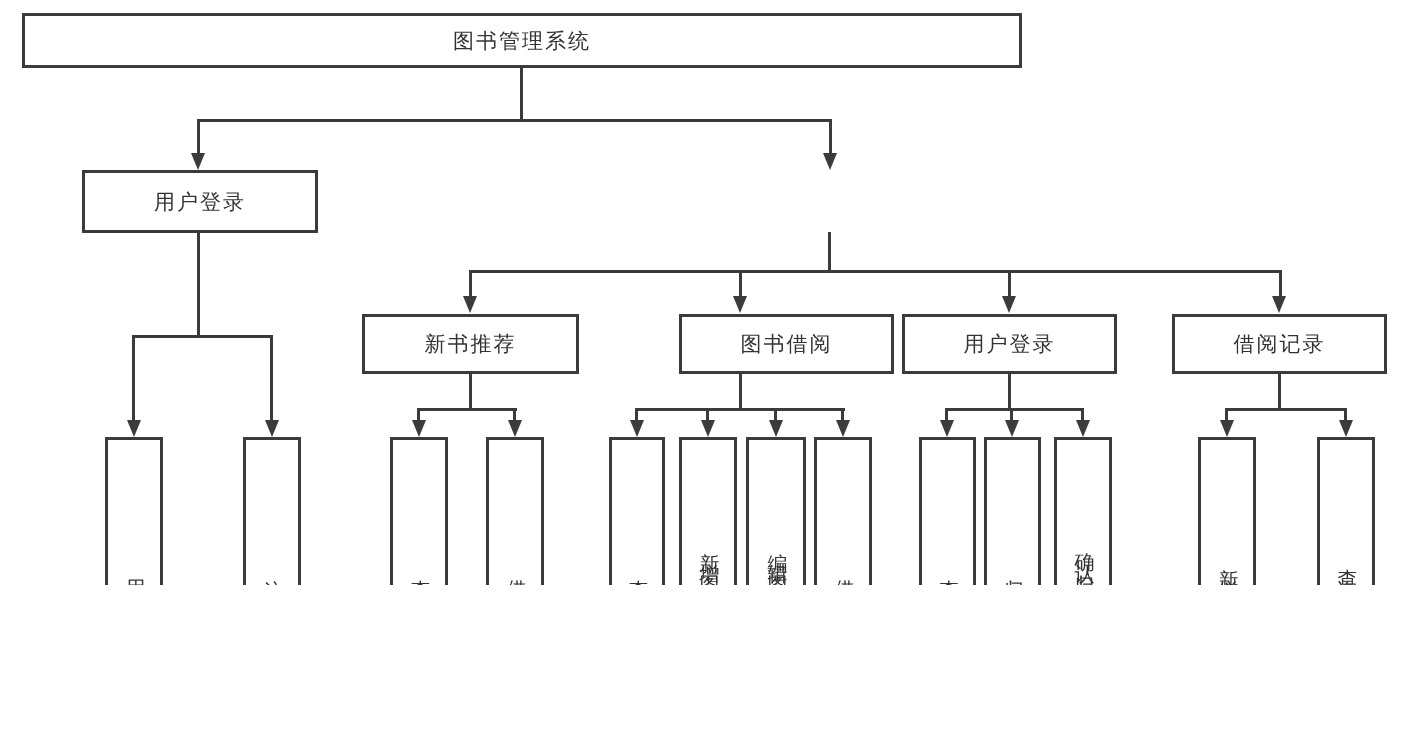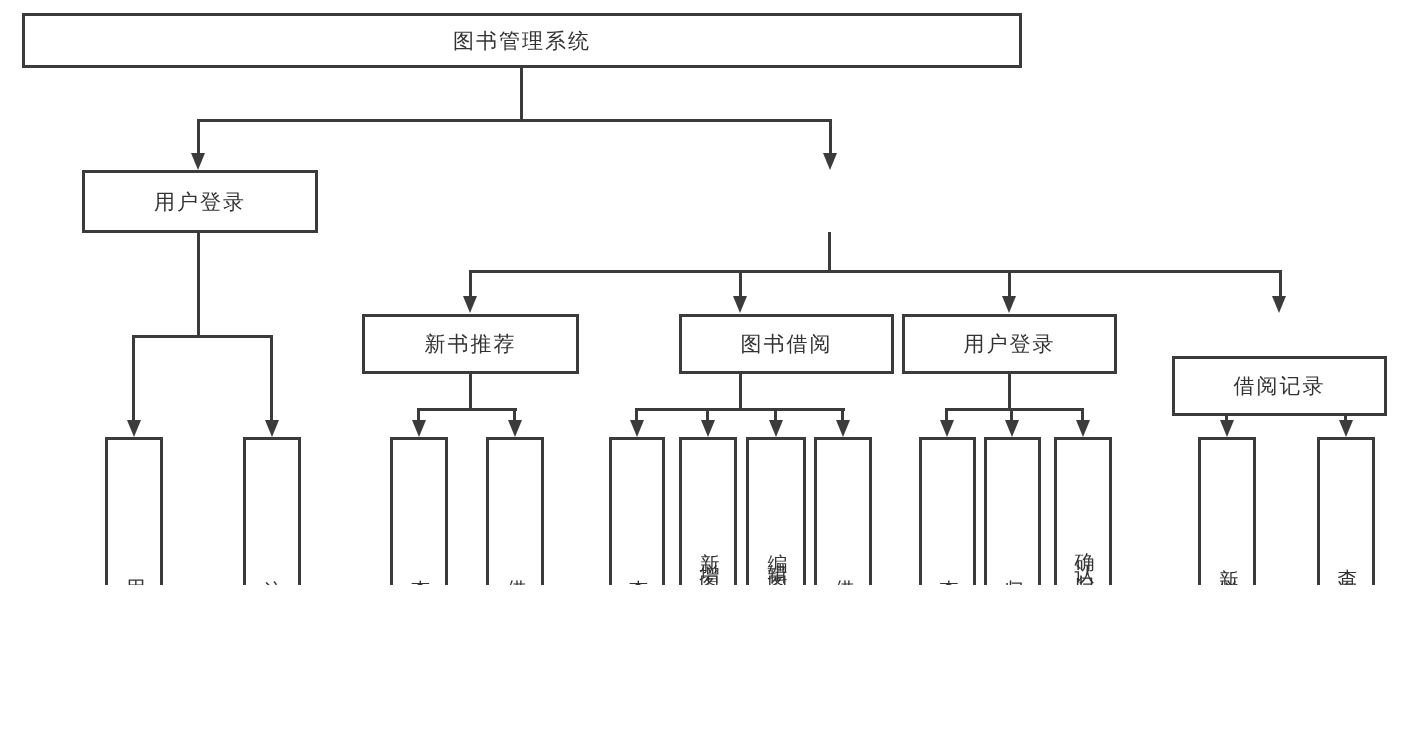--- a/index.html
+++ b/index.html
@@ -87,21 +87,21 @@
   <div class="line" style="left:1008px; top:273px; width:3px; height:24px;"></div>
   <div class="line" style="left:1279px; top:273px; width:3px; height:24px;"></div>
   <div class="arrow" style="left:463px; top:296px;"></div>
   <div class="arrow" style="left:733px; top:296px;"></div>
   <div class="arrow" style="left:1002px; top:296px;"></div>
   <div class="arrow" style="left:1272px; top:296px;"></div>
 
   <div class="node" style="left:362px; top:314px; width:217px; height:60px;">新书推荐</div>
   <div class="node" style="left:633px; top:314px; width:215px; height:60px;margin-left:46px;">图书借阅</div>
   <div class="node" style="left:902px; top:314px; width:215px; height:60px;">用户登录</div>
-  <div class="node" style="left:1172px; top:314px; width:215px; height:60px;margin-top:42px;">借阅记录</div>
+  <div class="node" style="left:1172px; top:314px; width:215px; height:60px;">借阅记录</div>
 
   <div class="line" style="left:469px; top:373px; width:3px; height:35px;"></div>
   <div class="line" style="left:417px; top:408px; width:100px; height:3px;"></div>
   <div class="line" style="left:417px; top:411px; width:3px; height:10px;"></div>
   <div class="line" style="left:513px; top:411px; width:3px; height:10px;"></div>
   <div class="arrow" style="left:412px; top:420px;"></div>
   <div class="arrow" style="left:508px; top:420px;"></div>
 
   <div class="line" style="left:739px; top:373px; width:3px; height:35px;"></div>
   <div class="line" style="left:635px; top:408px; width:210px; height:3px;"></div>

